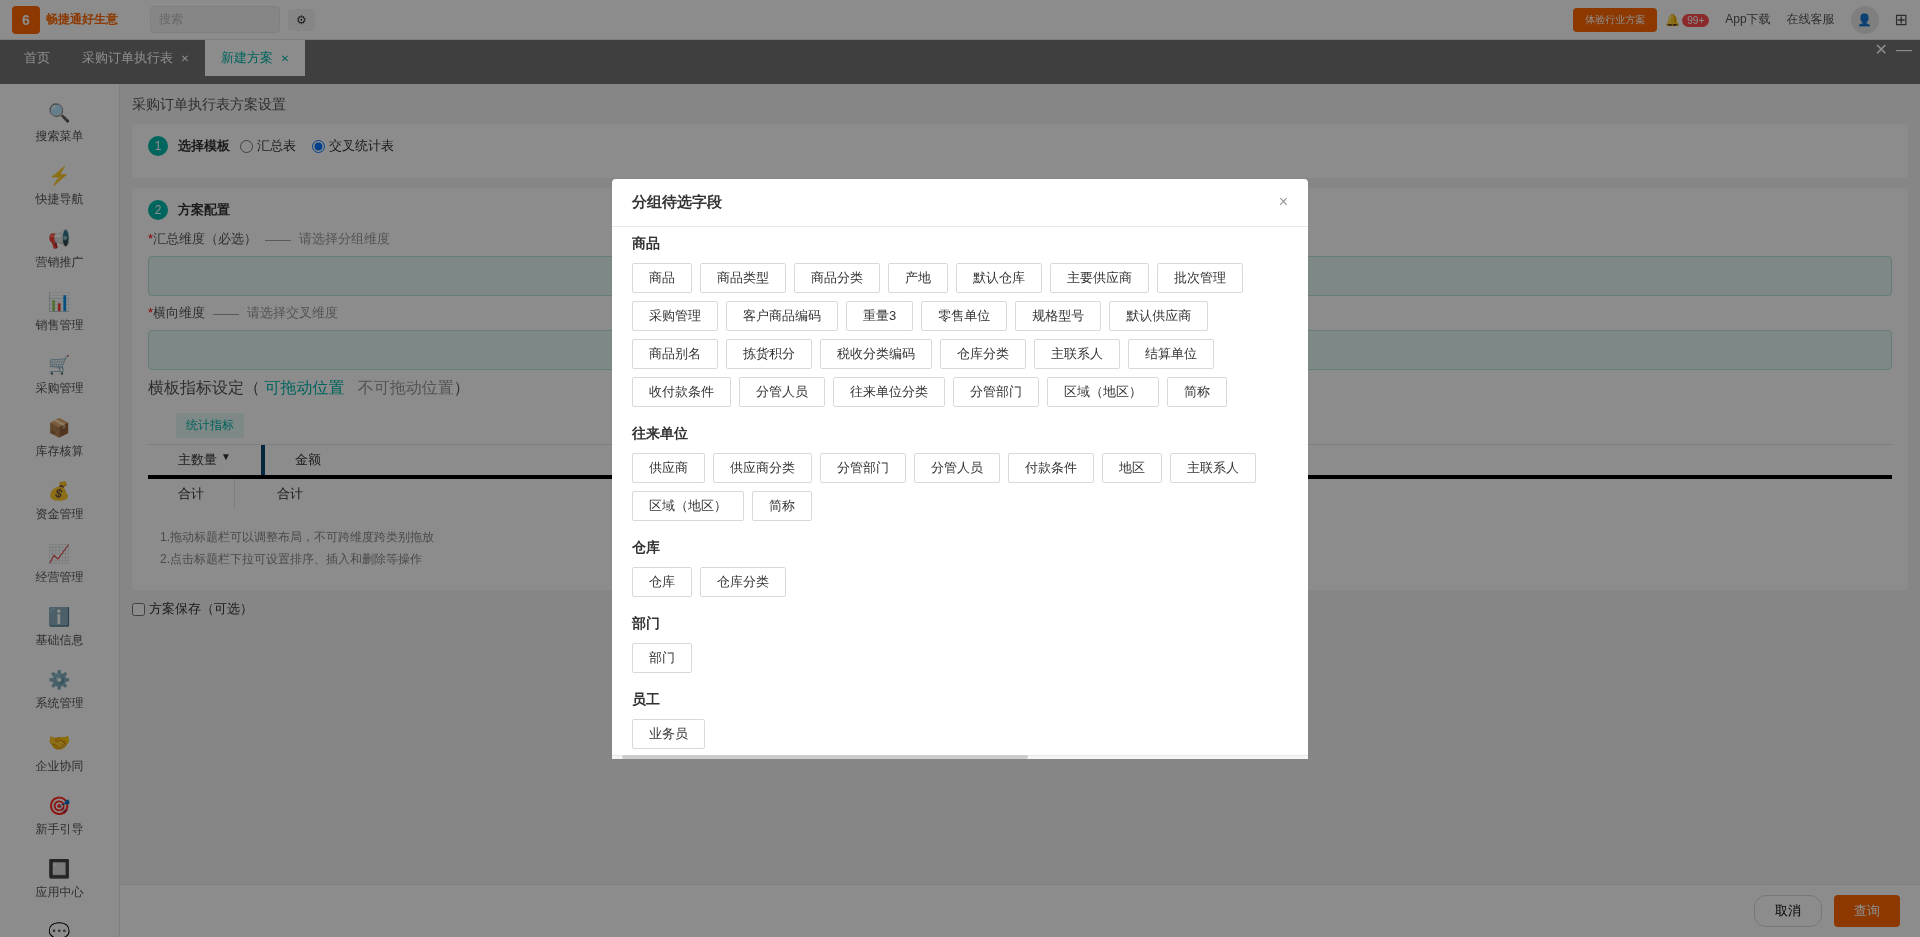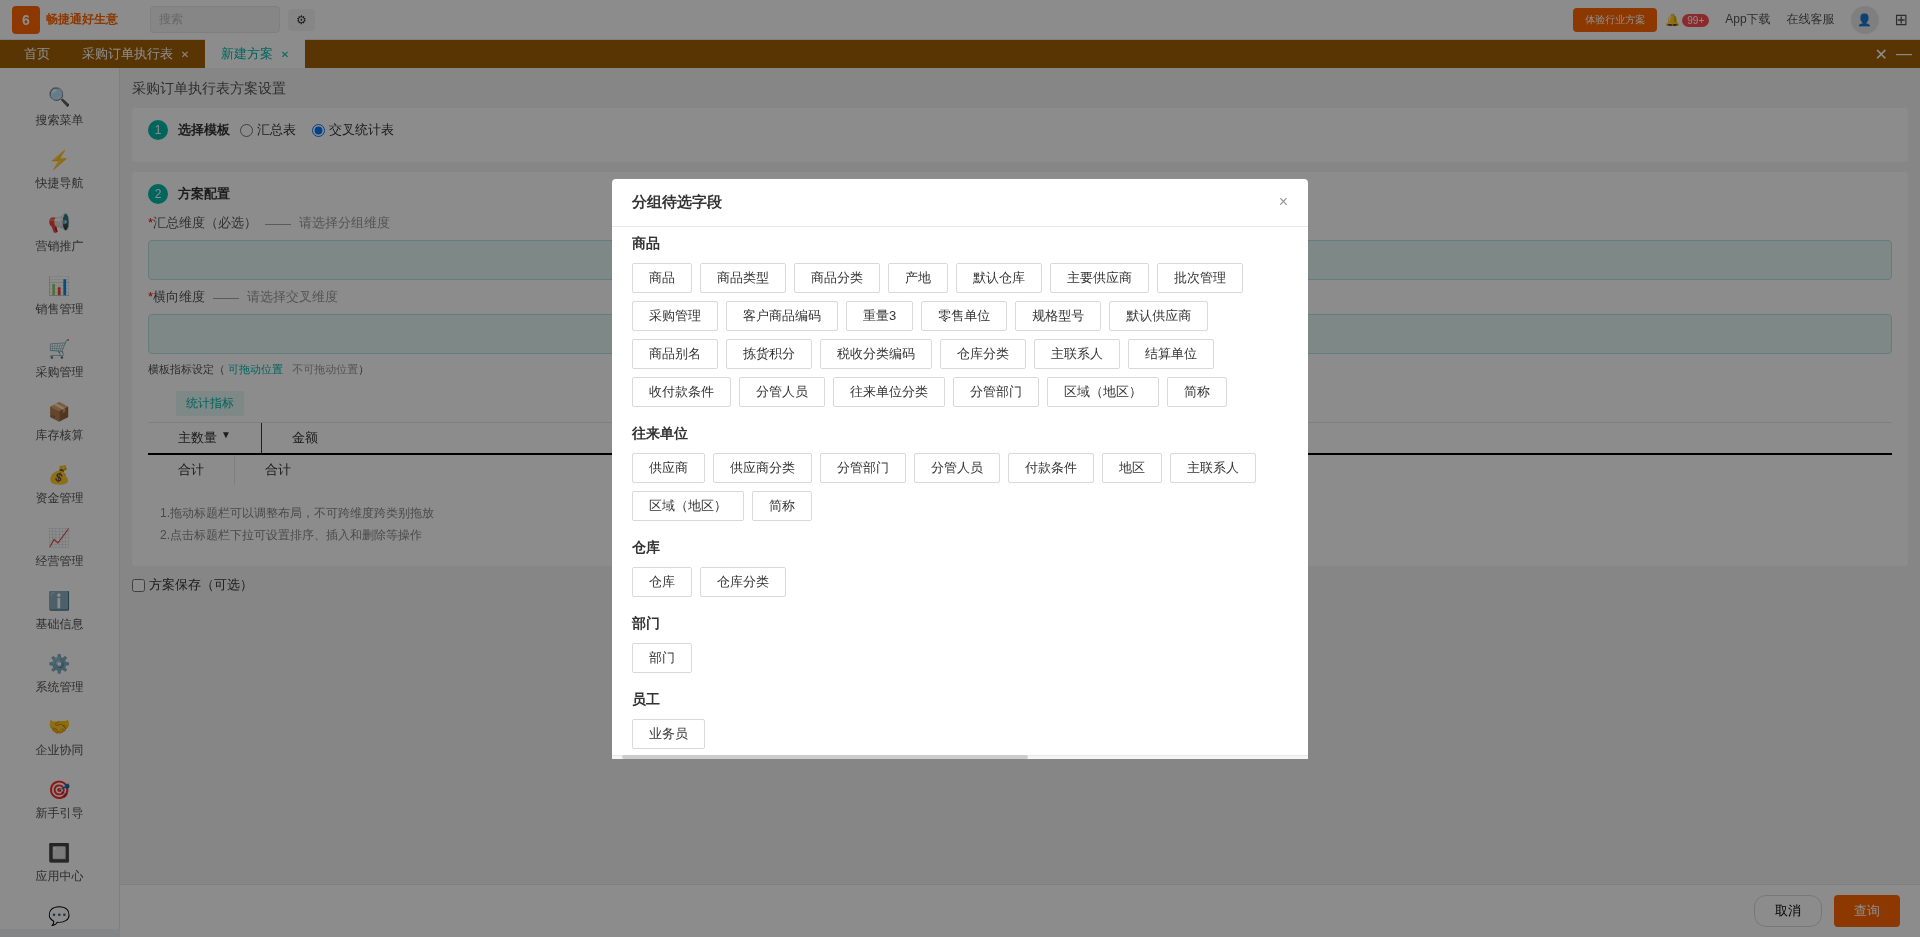--- a/index.html
+++ b/index.html
@@ -8,21 +8,21 @@
     
     .top-bar { height: 40px; background: #fff; display: flex; align-items: center; padding: 0 12px; border-bottom: 1px solid #e8e8e8; gap: 8px; }
     .logo-area { display: flex; align-items: center; gap: 6px; width: 120px; }
     .logo-icon { width: 28px; height: 28px; background: #f60; border-radius: 4px; display: flex; align-items: center; justify-content: center; color: #fff; font-size: 14px; font-weight: bold; }
     .logo-text { color: #f60; font-size: 12px; font-weight: bold; }
     .header-right { display: flex; align-items: center; gap: 16px; font-size: 12px; color: #555; }
     .badge { background: #ff4d4f; color: #fff; border-radius: 10px; padding: 1px 5px; font-size: 10px; margin-left: 2px; }
     .btn-experience { background: #f60; color: #fff; border: none; border-radius: 4px; padding: 5px 12px; cursor: pointer; font-size: 10px; }
 
     
-    .nav-tabs-row { background: #a16207; display: flex; align-items: center; padding: 0 8px; height: 28px; }
+    .nav-tabs-row { background: #737373; display: flex; align-items: flex-start; padding: 0 8px; height: 44px; }
     .nav-tab { color: #fff; padding: 0 16px; height: 36px; line-height: 36px; cursor: pointer; font-size: 13px; }
     .nav-tab.active { background: #fff; color: #00b8a9; }
     .nav-tab-close { font-size: 10px; margin-left: 4px; }
 
     
     .layout { display: flex; height: calc(100vh - 76px); }
 
     
     .sidebar { width: 120px; background: #fff; border-right: 1px solid #e8e8e8; display: flex; flex-direction: column; padding-top: 8px; }
     .sidebar-item { display: flex; flex-direction: column; align-items: center; padding: 10px 0; cursor: pointer; font-size: 12px; color: #555; gap: 4px; }
@@ -208,31 +208,31 @@
       </div>
       <div style="background:#e6f7f5; border:1px solid #b7e3de; border-radius:4px; padding:8px 12px; margin-bottom:8px; min-height:40px;"></div>
       <div class="config-row">
         <span class="config-label">
           <span style="color:#f00;">*</span>横向维度
         </span>
         <span class="arrow">——</span>
         <span class="select-placeholder">请选择交叉维度</span>
       </div>
       <div style="background:#e6f7f5; border:1px solid #b7e3de; border-radius:4px; padding:8px 12px; margin-bottom:8px; min-height:40px;"></div>
-      <div style="font-size:11px; color:#555; margin-bottom:8px;">横板指标设定（ <span style="color:#00b8a9;">可拖动位置</span>&nbsp;&nbsp;&nbsp;<span style="color:#999;">不可拖动位置</span>）</div>
+      <div style="font-size:16px; color:#555; margin-bottom:8px;">横板指标设定（ <span style="color:#00b8a9;">可拖动位置</span>&nbsp;&nbsp;&nbsp;<span style="color:#999;">不可拖动位置</span>）</div>
       <div class="table-section">
         <div style="font-size:12px; color:#00b8a9; background:#e6f7f5; padding:4px 10px; display:inline-block; margin:6px 28px; border-radius:2px;">统计指标</div>
         <div style="display:flex; border-top:1px solid #e8e8e8;">
-          <div style="padding:6px 30px; border-right:1px solid #0c4a6e; font-size:13px; display:flex; align-items:flex-start; gap:4px;">
+          <div style="padding:6px 30px; border-right:4px solid #0c4a6e; font-size:13px; display:flex; align-items:flex-start; gap:4px;">
             <span>主数量</span>
             <span style="font-size:10px;">▼</span>
           </div>
           <div style="padding:6px 30px; font-size:13px;">金额</div>
         </div>
-        <div style="display:flex; border-top:2px solid #000000;">
+        <div style="display:flex; border-top:4px solid #000000;gap:12px;">
           <div style="padding:6px 30px; border-right:1px solid #e8e8e8; font-size:13px;">合计</div>
           <div style="padding:6px 30px; font-size:13px;">合计</div>
         </div>
       </div>
       <div class="hints">
         <div>1.拖动标题栏可以调整布局，不可跨维度跨类别拖放</div>
         <div>2.点击标题栏下拉可设置排序、插入和删除等操作</div>
       </div>
     </div>
 

